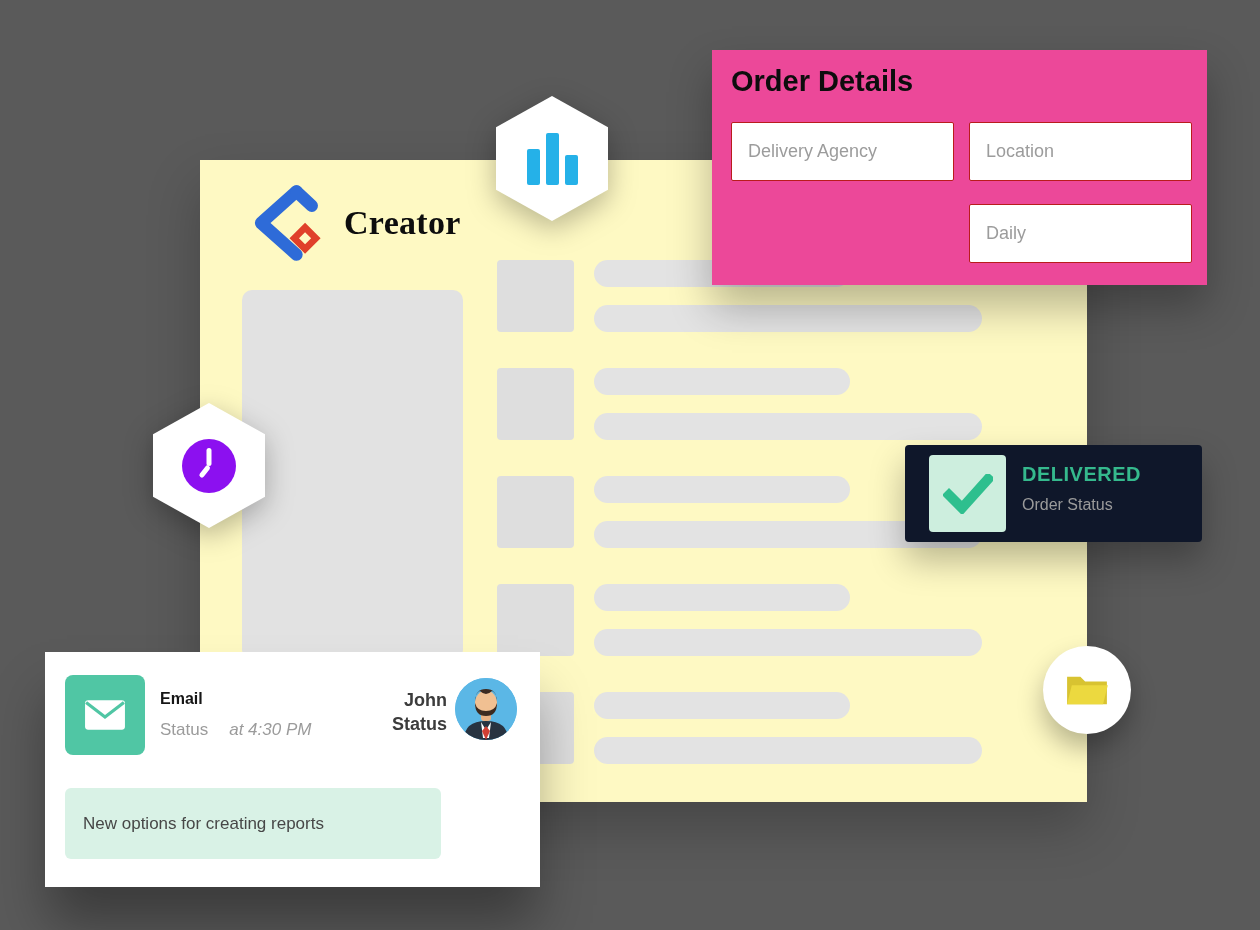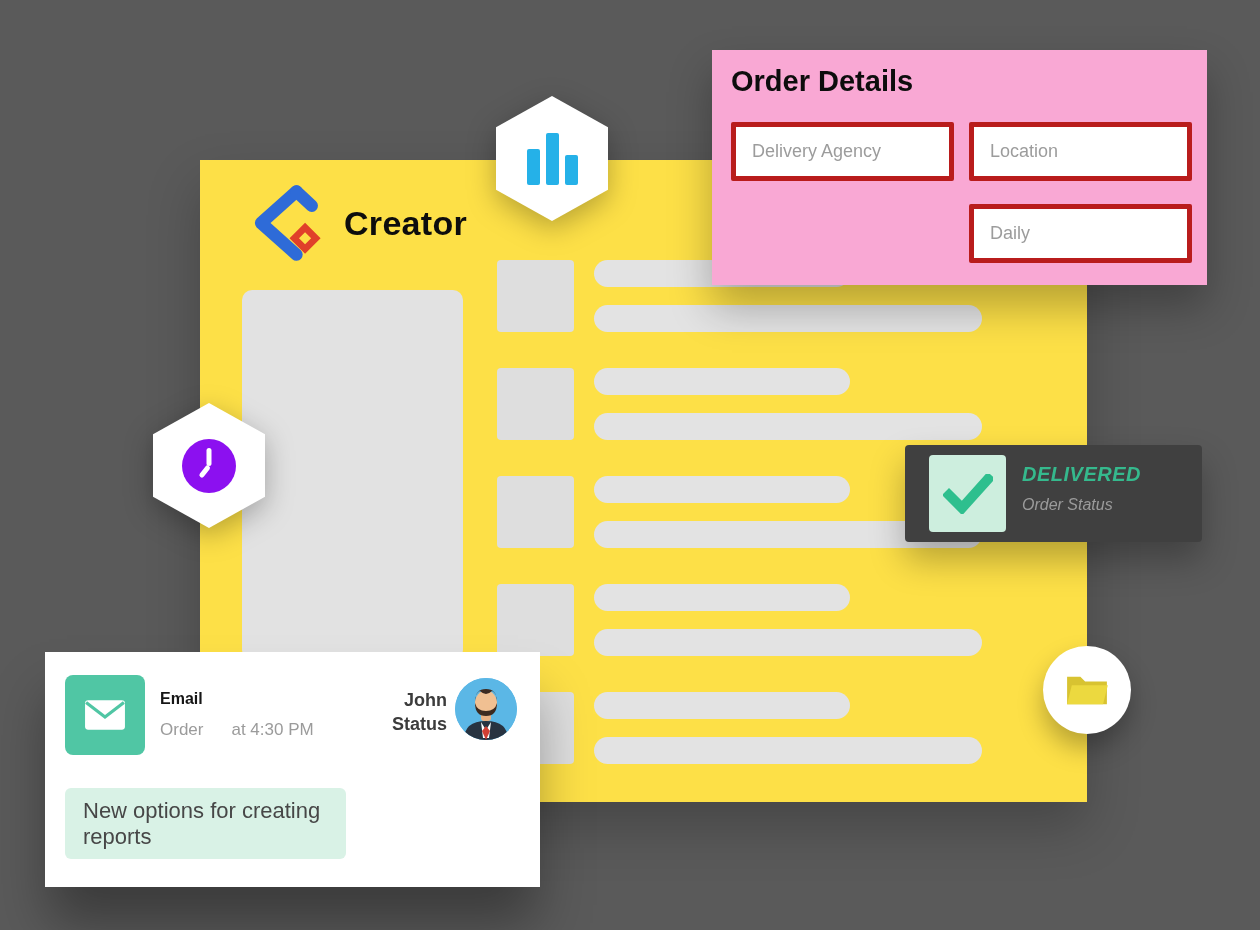--- a/index.html
+++ b/index.html
@@ -3,21 +3,21 @@
 <meta charset="utf-8">
 <style>
   * { margin:0; padding:0; box-sizing:border-box; }
   html,body { width:1260px; height:930px; overflow:hidden; }
   body { font-family:"Liberation Sans", sans-serif; }
 
   .stage { position:relative; width:1260px; height:930px; background:#5a5a5a; overflow:hidden; }
 
   
   .main-card { position:absolute; left:200px; top:160px; width:887px; height:642px;
-               background:#fde047; z-index:1; box-shadow:0 25px 50px rgba(0,0,0,0.22); }
+               background:#fef9c3; z-index:1; box-shadow:0 25px 50px rgba(0,0,0,0.22);font-family:Liberation Serif, serif; }
 
   .logo-row { position:absolute; left:42px; top:22px; display:flex; align-items:center; gap:16px; }
   .logo-mark { width:86px; height:82px; }
   .logo-text { font-size:34px; font-weight:800; color:#0d0d0d; letter-spacing:0.3px; }
 
   .sidebar-ph { position:absolute; left:42px; top:130px; width:221px; height:370px;
                 background:#e2e2e2; border-radius:10px; }
 
   .sk-square { position:absolute; left:297px; width:77px; height:72px; background:#dedede; border-radius:4px; }
   .sk-bar { position:absolute; left:394px; height:27px; background:#e3e3e3; border-radius:14px; }
@@ -36,51 +36,51 @@
   .bars .b2 { height:52px; }
   .bars .b3 { height:30px; }
 
   .clock { position:relative; width:54px; height:54px; background:#8c10f0; border-radius:50%; }
   .hand { position:absolute; left:50%; top:50%; width:5px; background:#ffffff; border-radius:3px; }
   .hand.minute { height:18px; transform:translateX(-50%) translateY(-100%); }
   .hand.hour   { height:14px; transform-origin:top center; transform:translateX(-50%) rotate(38deg); }
 
   
   .order-card { position:absolute; left:712px; top:50px; width:495px; height:235px;
-                background:#f9a8d4; z-index:4; box-shadow:0 22px 40px rgba(0,0,0,0.28); }
+                background:#ec4899; z-index:4; box-shadow:0 22px 40px rgba(0,0,0,0.28); }
   .order-title { position:absolute; left:19px; top:15px; font-size:29px; font-weight:800; color:#0d0d0d; }
-  .order-input { position:absolute; width:223px; height:59px; border:5px solid #b91c1c; border-radius:2px;
+  .order-input { position:absolute; width:223px; height:59px; border:1px solid #b91c1c; border-radius:2px;
                  background:#ffffff; font-family:inherit; font-size:18px; color:#333333;
                  padding:0 16px; outline:none; }
   .order-input::placeholder { color:#9c9c9c; opacity:1; }
 
   
   .status-card { position:absolute; left:905px; top:445px; width:297px; height:97px;
-                 background:#404040; border-radius:4px; z-index:4; box-shadow:0 18px 35px rgba(0,0,0,0.28);font-style:italic; }
+                 background:#0f172a; border-radius:4px; z-index:4; box-shadow:0 18px 35px rgba(0,0,0,0.28); }
   .check-square { position:absolute; left:24px; top:10px; width:77px; height:77px;
                   background:#cdeede; border-radius:4px; display:flex; align-items:center; justify-content:center; }
   .status-title { position:absolute; left:117px; top:18px; font-size:20px; font-weight:800;
                   color:#35b98d; letter-spacing:0.5px; }
   .status-label { position:absolute; left:117px; top:51px; font-size:16px; color:#9b9b9b; }
 
   
   .email-card { position:absolute; left:45px; top:652px; width:495px; height:235px;
                 background:#ffffff; z-index:5; box-shadow:0 40px 50px -4px rgba(0,0,0,0.35); }
   .mail-square { position:absolute; left:20px; top:23px; width:80px; height:80px;
                  background:#50c6a4; border-radius:8px; display:flex; align-items:center; justify-content:center; }
   .email-title { position:absolute; left:115px; top:38px; font-size:16px; font-weight:700; color:#161616; }
   .email-meta  { position:absolute; left:115px; top:68px; font-size:17px; color:#9b9b9b; }
-  .email-time  { margin-left:28px; }
+  .email-time  { margin-left:21px;font-style:italic; }
   .sender { position:absolute; right:93px; top:36px; width:86px; text-align:right;
             font-size:18px; font-weight:700; color:#3c3c3c; line-height:1.35; }
   .avatar { position:absolute; left:410px; top:26px; width:62px; height:62px; border-radius:50%;
             overflow:hidden; background:#5bb7e6; }
-  .msg-bubble { position:absolute; left:20px; top:136px; width:281px; height:71px;
+  .msg-bubble { position:absolute; left:20px; top:136px; width:376px; height:71px;
                 background:#d9f2e6; border-radius:6px; display:flex; align-items:center;
-                padding:0 18px; font-size:22px; color:#474747; }
+                padding:0 18px; font-size:17px; color:#474747; }
 
   
   .folder-circle { position:absolute; left:1043px; top:646px; width:88px; height:88px;
                    background:#ffffff; border-radius:50%; z-index:4;
                    box-shadow:0 14px 26px rgba(0,0,0,0.28);
                    display:flex; align-items:center; justify-content:center; }
 </style>
 </head>
 <body>
 
@@ -157,21 +157,21 @@
 
   <div class="email-card">
     <div class="mail-square">
       <svg width="42" height="32" viewBox="0 0 40 30">
         <rect x="1" y="1" width="38" height="28" rx="3" fill="#ffffff"></rect>
         <path d="M2 3 L20 17 L38 3" fill="none" stroke="#50c6a4" stroke-width="3"></path>
       </svg>
     </div>
     <div class="email-title">Email</div>
     <div class="email-meta">
-      <span>Order</span><span class="email-time">at 4:30 PM</span>
+      <span>Status</span><span class="email-time">at 4:30 PM</span>
     </div>
     <div class="sender">John Status</div>
     <div class="avatar">
       <svg width="62" height="62" viewBox="0 0 62 62">
         <circle cx="31" cy="31" r="31" fill="#5bb7e6"></circle>
         <path d="M9 62 Q9 43 31 43 Q53 43 53 62 Z" fill="#273341"></path>
         <path d="M26 44 L31 52 L36 44 L34 60 L28 60 Z" fill="#ffffff"></path>
         <path d="M31 48 l4 5 -4 9 -4 -9 z" fill="#d23f34"></path>
         <rect x="26" y="34" width="10" height="9" rx="3" fill="#e8b184"></rect>
         <ellipse cx="31" cy="25" rx="11" ry="12.5" fill="#f0c092"></ellipse>

